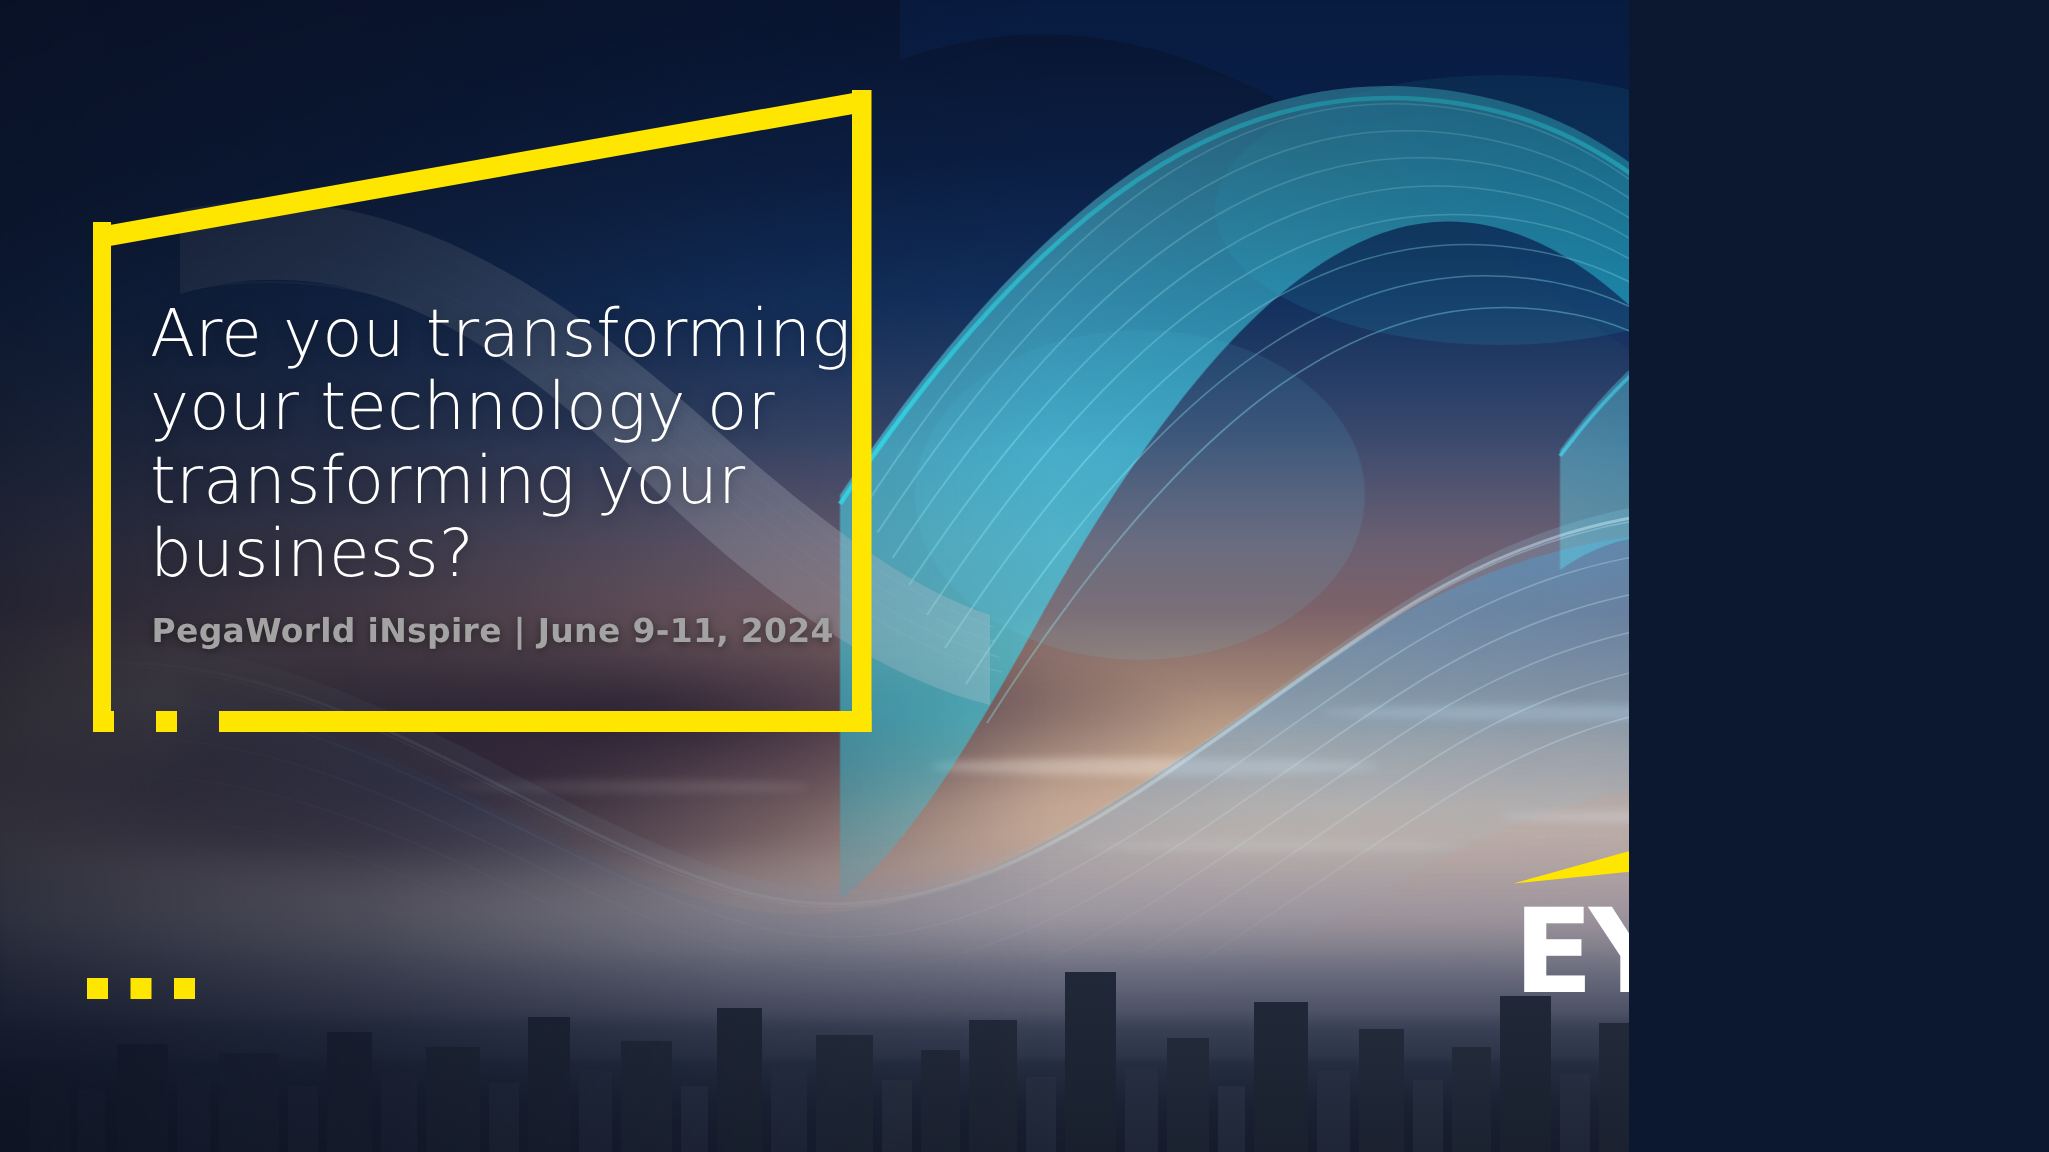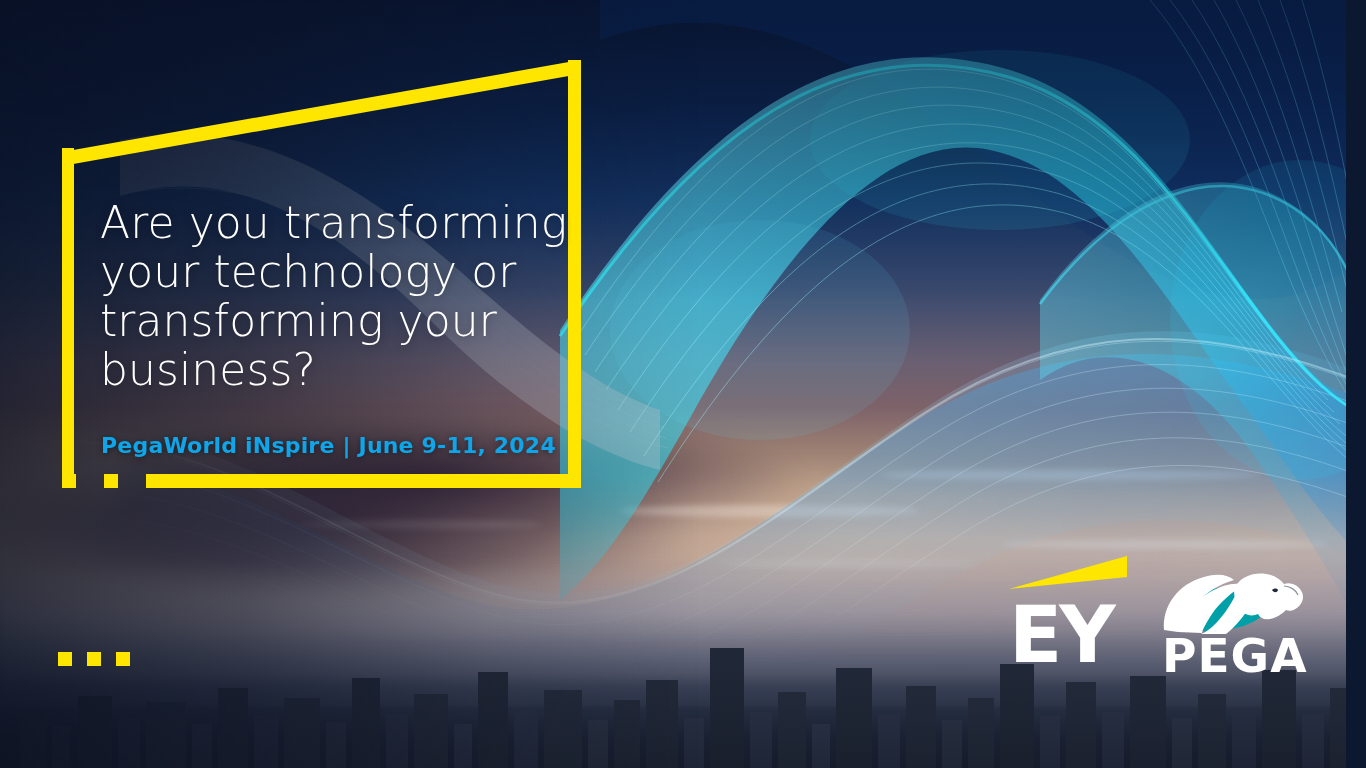--- a/index.html
+++ b/index.html
@@ -1,21 +1,21 @@
 <!DOCTYPE html>
 <html><head>
 <meta charset="utf-8">
 <style>
   html,body{margin:0;padding:0;}
   body{
     width:1366px;height:768px;overflow:hidden;
     font-family:"DejaVu Sans","Liberation Sans",sans-serif;
     background:#0b1830;
   }
-  #stage{position:relative;width:1298px;height:768px;overflow:hidden;padding-left:48px;}
+  #stage{position:relative;width:1086px;height:768px;overflow:hidden;}
 
   
   .bg-base{
     position:absolute;inset:0;
     background:
       
       linear-gradient(to bottom,
         #0a1c3e 0%,
         #0d2753 14%,
         #15386b 26%,
@@ -90,22 +90,22 @@
   .frame{position:absolute;left:0;top:0;width:1366px;height:768px;}
 
   
   .headline{
     position:absolute;left:100px;top:198px;width:470px;
     font-size:44px;line-height:49px;font-weight:300;color:#ffffff;
     letter-spacing:.1px;
     text-shadow:0 1px 8px rgba(0,0,0,.35);
   }
   .subline{
-    position:absolute;left:101px;top:433px;
-    font-size:22px;font-weight:bold;color:#0ea5e9;letter-spacing:.2px;
+    position:absolute;left:101px;top:409px;
+    font-size:22px;font-weight:bold;color:#a3a3a3;letter-spacing:.2px;
     text-shadow:0 1px 6px rgba(0,0,0,.45);
     white-space:nowrap;
   }
 
   
   .ey-tagline-dots{position:absolute;left:58px;top:651px;}
   .ey-tagline-dots i{
     display:inline-block;width:14px;height:14px;background:#ffe600;margin-right:15px;
   }
   .ey-tagline{

